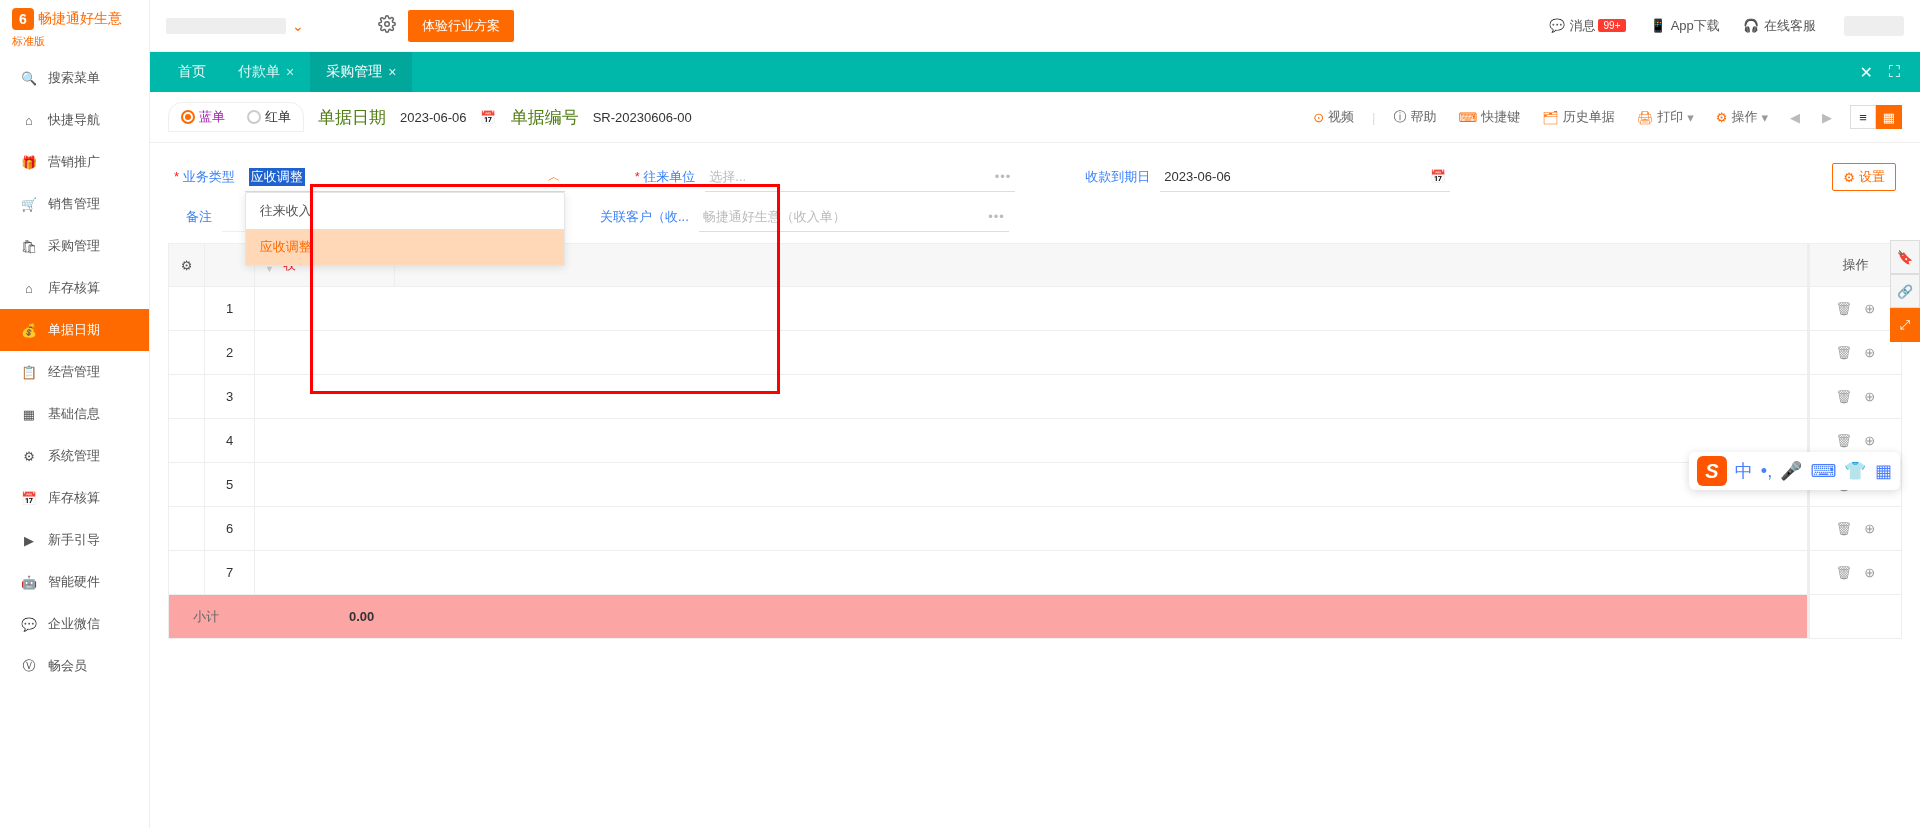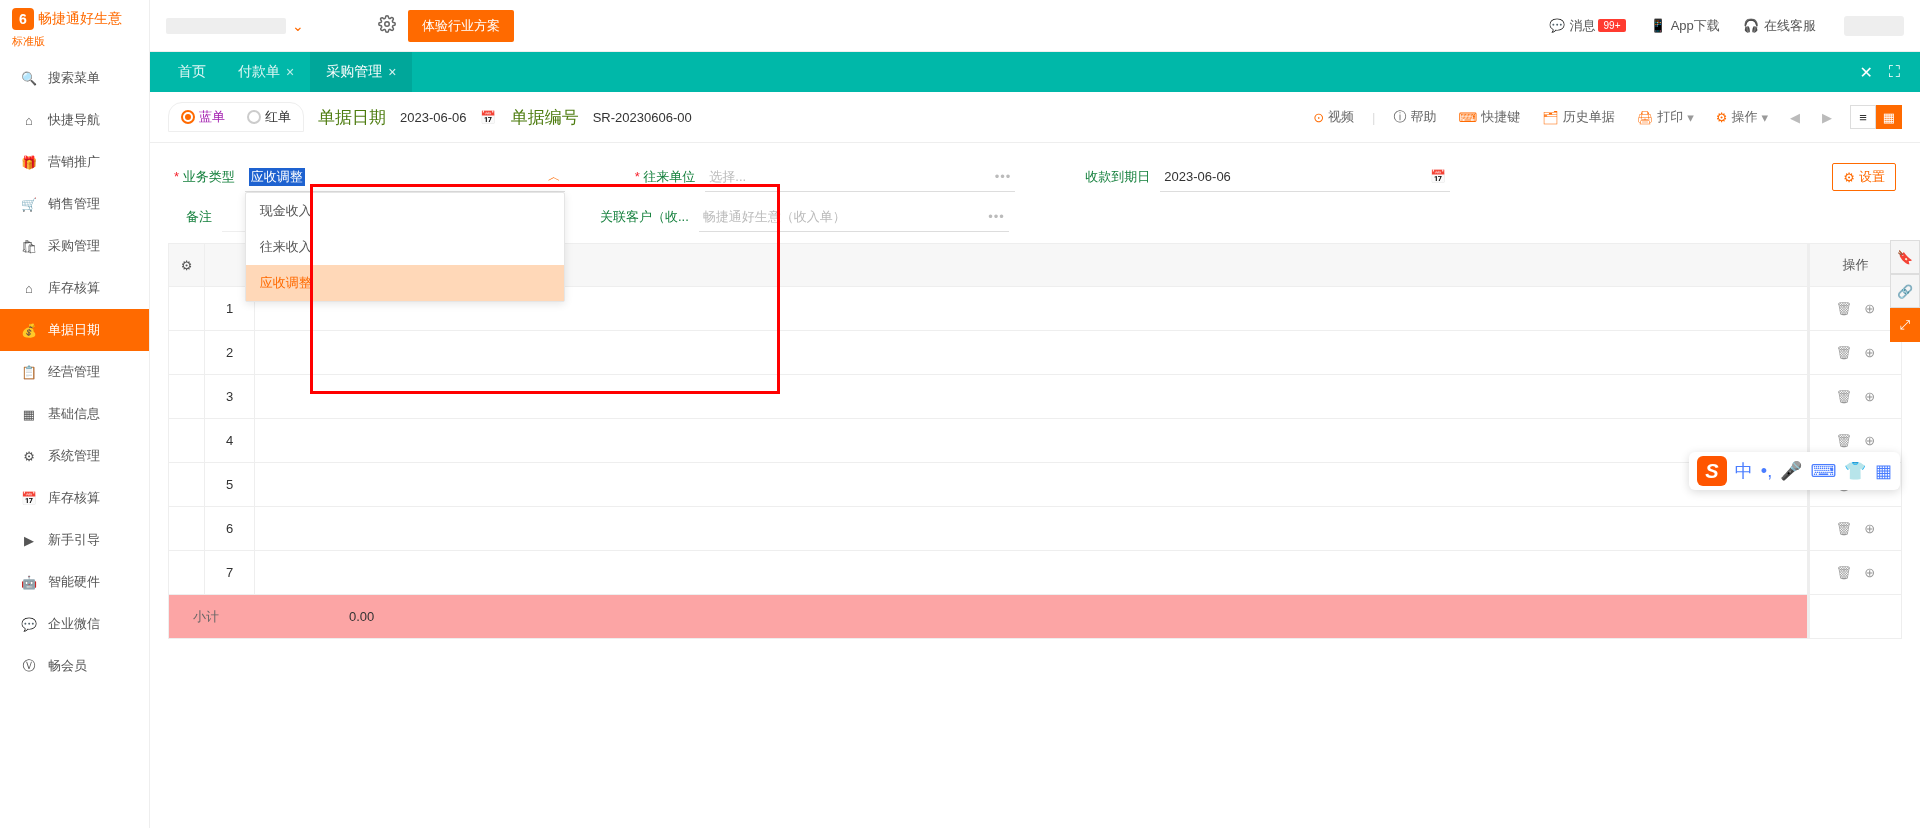--- a/index.html
+++ b/index.html
@@ -54,21 +54,21 @@
 .hdr-link .ico-o { color: #ff6a00; }
 .pager-btn { color: #bbb; padding: 0 4px; cursor: pointer; }
 .view-toggle { display: flex; gap: 0; }
 .view-btn { width: 26px; height: 24px; border: 1px solid #ddd; display: flex; align-items: center; justify-content: center; cursor: pointer; }
 .view-btn.on { background: #ff6a00; color: #fff; border-color: #ff6a00; }
 
 
 .form-rows { padding: 14px 24px 6px; }
 .frow { display: flex; align-items: center; min-height: 40px; gap: 30px; }
 .ffield { display: flex; align-items: center; gap: 10px; }
-.ffield-label { color: #15803d; font-size: 13px; white-space: nowrap; }
+.ffield-label { color: #3b82f6; font-size: 13px; white-space: nowrap; }
 .req::before { content: '* '; color: #f5222d; }
 .ffield-input { position: relative; }
 .select-box { min-width: 320px; height: 30px; border: none; border-bottom: 1px solid #ddd; display: flex; align-items: center; padding: 0 4px; justify-content: space-between; cursor: pointer; }
 .select-val { background: #1e62d0; color: #fff; padding: 0 2px; }
 .select-arrow { color: #ff6a00; }
 .ph { color: #bbb; }
 .dots { color: #bbb; letter-spacing: 1px; }
 .text-input { border: none; border-bottom: 1px solid #eee; min-width: 320px; height: 30px; padding: 0 4px; }
 .settings-btn { border: 1px solid #ff6a00; color: #ff6a00; background: #fff; padding: 4px 10px; border-radius: 2px; display: flex; align-items: center; gap: 4px; cursor: pointer; font-size: 13px; }
 
@@ -92,21 +92,21 @@
 .amt-hdr { width: 140px; border-right: 1px solid #eee; }
 .sort-arrows { color: #ccc; font-size: 9px; line-height: 8px; display: flex; flex-direction: column; }
 .op-hdr { justify-content: center; width: 100%; }
 .tbl-row { height: 44px; border: 1px solid #eee; border-top: none; display: flex; align-items: center; }
 .tbl-row .num-cell { border-right: 1px solid #eee; height: 100%; display: flex; align-items: center; justify-content: center; width: 50px; }
 .tbl-row .spacer-cell { width: 36px; border-right: 1px solid #eee; height: 100%; }
 .op-cell { display: flex; align-items: center; justify-content: center; gap: 12px; width: 100%; height: 100%; color: #999; }
 .op-cell span { cursor: pointer; }
 .subtotal { background: #fca5a5; }
 .subtotal .sub-label { padding-left: 24px; color: #666; }
-.subtotal .sub-amt { padding-left: 130px; font-weight: normal; }
+.subtotal .sub-amt { padding-left: 130px; font-weight: bold; }
 
 
 .ime-bar { position: fixed; bottom: 338px; right: 20px; display: flex; align-items: center; gap: 8px; background: #fff; padding: 4px 8px; border-radius: 6px; box-shadow: 0 2px 10px rgba(0,0,0,.15); z-index: 100; }
 .ime-S { width: 30px; height: 30px; background: #ff5500; color: #fff; border-radius: 6px; font-weight: bold; font-size: 20px; display: flex; align-items: center; justify-content: center; font-style: italic; }
 .ime-icon { color: #4a7dff; font-size: 18px; }
 
 
 .right-strip { position: fixed; right: 0; top: 240px; width: 30px; display: flex; flex-direction: column; gap: 0; z-index: 50; }
 .rs-item { width: 30px; height: 34px; background: #f5f5f5; border: 1px solid #ddd; display: flex; align-items: center; justify-content: center; color: #888; cursor: pointer; }
 .rs-item.on { background: #ff6a00; color: #fff; border-color: #ff6a00; }
@@ -296,21 +296,20 @@
       <div class="form-rows">
         <div class="frow">
           <div class="ffield">
             <span class="ffield-label req">业务类型</span>
             <div class="ffield-input">
               <div class="select-box">
                 <span class="select-val">应收调整</span>
                 <span class="select-arrow">︿</span>
               </div>
               <div class="dropdown" id="dd">
-                  <div class="dd-item">现金收入</div>
                   <div class="dd-item">往来收入</div>
                   <div class="dd-item hl">应收调整</div>
                 </div>
             </div>
           </div>
           <div class="ffield" style="margin-left:40px;">
             <span class="ffield-label req">往来单位</span>
             <div class="select-box" style="min-width:310px;">
               <span class="ph">选择...</span>
               <span class="dots">•••</span>

